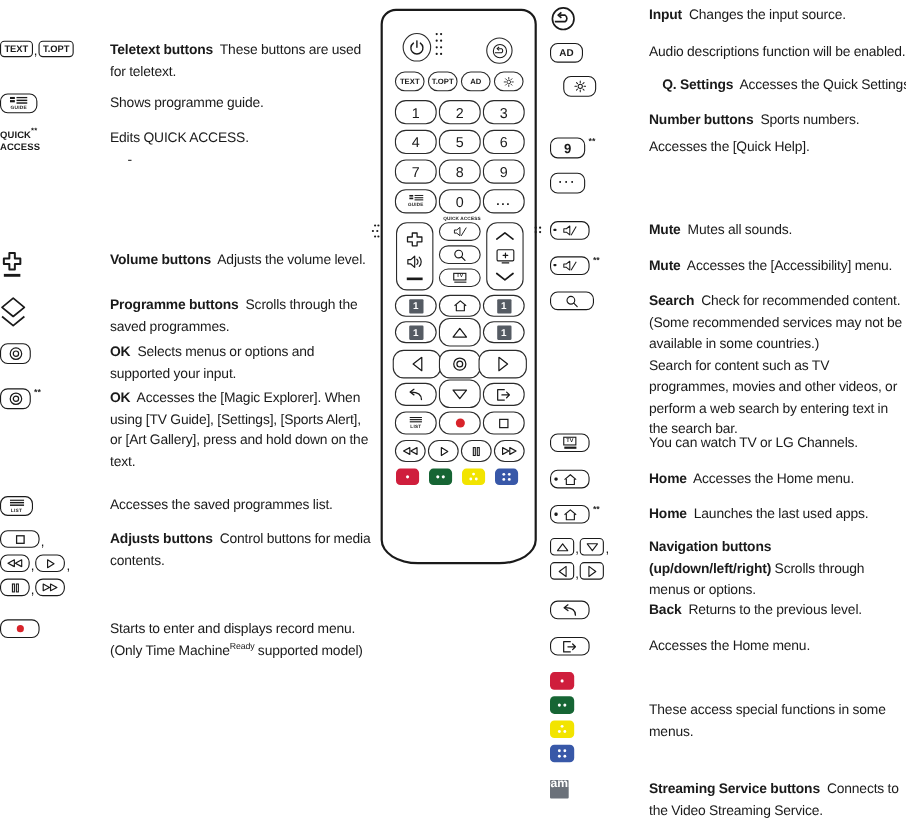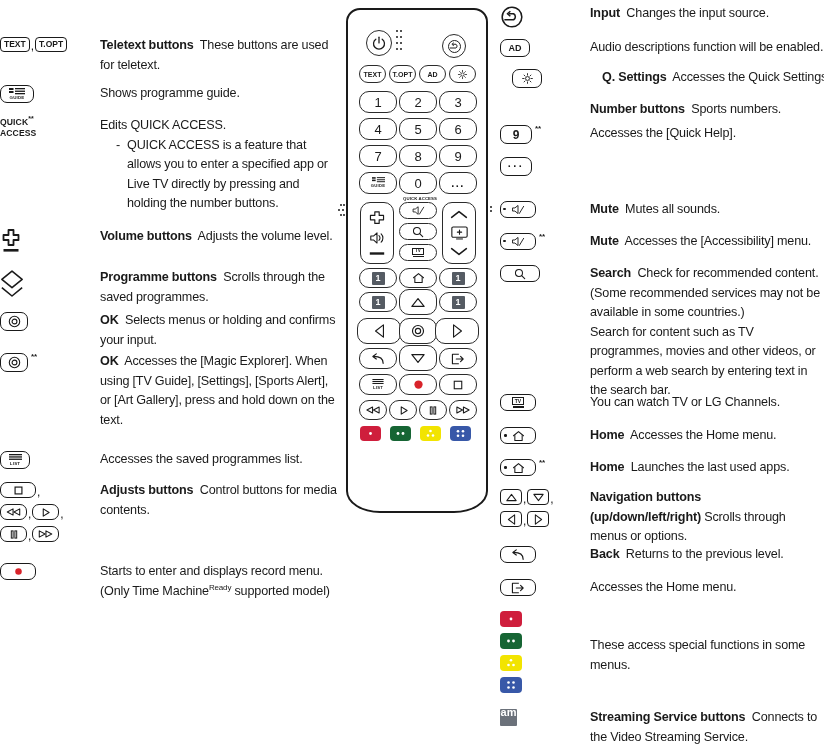--- a/index.html
+++ b/index.html
@@ -205,21 +205,20 @@
       <div class="icons-cell">
         <div class="quick-access-lbl">
           <span>QUICK</span><sup>**</sup><br>
           <span>ACCESS</span>
         </div>
       </div>
       <div class="text-cell">
         <p>Edits QUICK ACCESS.</p>
         <div class="sub">
           <span class="dash">-</span>
-          <span>QUICK ACCESS is a feature that allows you to enter a specified app or Live TV directly by pressing and holding the number buttons.</span>
         </div>
       </div>
     </div>
 
     <div class="row" style="top:227px; left:0; width:340px;">
       <div class="icons-cell">
         <span>
           <svg class="ico-vol" viewBox="0 0 22 28">
             <path d="M8.5 2 h5 v5 h5 v5 h-5 v5 h-5 v-5 h-5 v-5 h5 z" fill="none" stroke="#1a1a1a" stroke-width="1.8" stroke-linejoin="round"></path>
             <rect x="3.5" y="21" width="15" height="2.6" fill="#1a1a1a"></rect>
@@ -248,21 +247,21 @@
     <div class="row" style="top:311px; left:0; width:340px;">
       <div class="icons-cell">
         <span class="key pill" style="width:28px;height:19px;">
           <svg width="13" height="13" viewBox="0 0 14 14">
             <circle cx="7" cy="7" r="5.6" fill="none" stroke="#1a1a1a" stroke-width="1.2"></circle>
             <circle cx="7" cy="7" r="2.6" fill="none" stroke="#1a1a1a" stroke-width="1.2"></circle>
           </svg>
         </span>
       </div>
       <div class="text-cell">
-        <p><b>OK</b>&nbsp; <span>Selects menus or holding and confirms your input.</span></p>
+        <p><b>OK</b>&nbsp; <span>Selects menus or options and supported your input.</span></p>
       </div>
     </div>
 
     <div class="row" style="top:352px; left:0; width:340px;">
       <div class="icons-cell">
         <div class="iconrow" style="align-items:flex-start;">
           <span class="key pill" style="width:28px;height:19px;">
             <svg width="13" height="13" viewBox="0 0 14 14">
               <circle cx="7" cy="7" r="5.6" fill="none" stroke="#1a1a1a" stroke-width="1.2"></circle>
               <circle cx="7" cy="7" r="2.6" fill="none" stroke="#1a1a1a" stroke-width="1.2"></circle>

